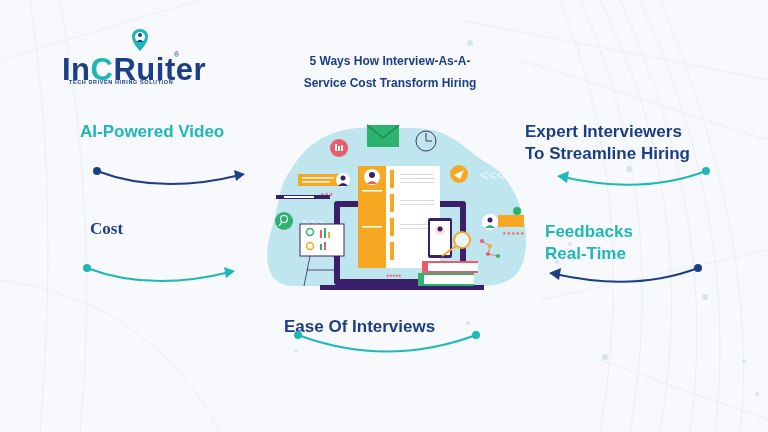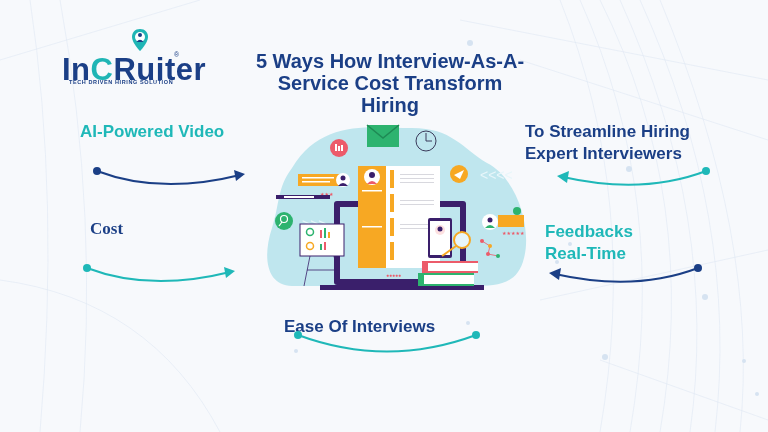--- a/index.html
+++ b/index.html
@@ -3,21 +3,21 @@
 <meta charset="utf-8">
 <style>
   html,body{margin:0;padding:0;}
   body{width:768px;height:432px;overflow:hidden;background:#f7f9fc;font-family:"Liberation Sans",sans-serif;position:relative;}
   .bg{position:absolute;inset:0;}
   .abs{position:absolute;}
   .logo-word{position:absolute;left:62px;top:52px;font-weight:bold;font-size:31px;color:#1b3f86;letter-spacing:0.5px;font-family:"Liberation Sans",sans-serif;}
   .logo-word .teal{color:#1fb5b5;}
   .logo-tag{position:absolute;left:69px;top:79px;font-size:5.5px;font-weight:bold;color:#1b3f86;letter-spacing:0.6px;}
   .logo-reg{position:absolute;left:174px;top:51px;font-size:7px;color:#1b3f86;}
-  .title{position:absolute;left:250px;top:50px;width:280px;text-align:center;font-weight:bold;font-size:20px;line-height:22px;color:#1b3f86;}
+  .title{position:absolute;left:250px;top:50px;width:280px;text-align:center;font-weight:bold;font-size:12px;line-height:22px;color:#1b3f86;}
   .feat{position:absolute;text-align:left;font-weight:bold;font-size:17px;line-height:22px;}
   .teal-t{color:#1fb8b8;}
   .navy-t{color:#1b3f86;}
 </style>
 </head>
 <body>
 
 <svg class="bg" width="768" height="432" viewBox="0 0 768 432">
   <g stroke="#dfe8f3" stroke-width="0.6" fill="none">
     <path d="M560 0 Q640 200 600 432"></path>
@@ -215,22 +215,22 @@
 <div class="feat navy-t" style="left:284px;top:316px;width:200px;">
   <div>Ease Of Interviews</div>
 </div>
 <svg class="abs" style="left:292px;top:330px" width="190" height="28" viewBox="0 0 190 28">
   <circle cx="6" cy="5" r="4" fill="#1fb8b8"></circle>
   <circle cx="184" cy="5" r="4" fill="#1fb8b8"></circle>
   <path d="M6 5 Q95 38 184 5" stroke="#1fb8b8" stroke-width="2" fill="none"></path>
 </svg>
 
 <div class="feat navy-t" style="left:525px;top:121px;width:210px;">
+  <div>Expert Interviewers</div>
   <div>To Streamline Hiring</div>
-  <div>Expert Interviewers</div>
 </div>
 <svg class="abs" style="left:553px;top:165px" width="160" height="24" viewBox="0 0 160 24">
   <circle cx="153" cy="6" r="4" fill="#1fb8b8"></circle>
   <path d="M153 6 Q90 30 10 12" stroke="#1fb8b8" stroke-width="2" fill="none"></path>
   <path d="M16 6 L4 11 L14 18 Z" fill="#1fb8b8"></path>
 </svg>
 
 <div class="feat teal-t" style="left:545px;top:221px;width:170px;">
   <div>Feedbacks</div>
   <div>Real-Time</div>

